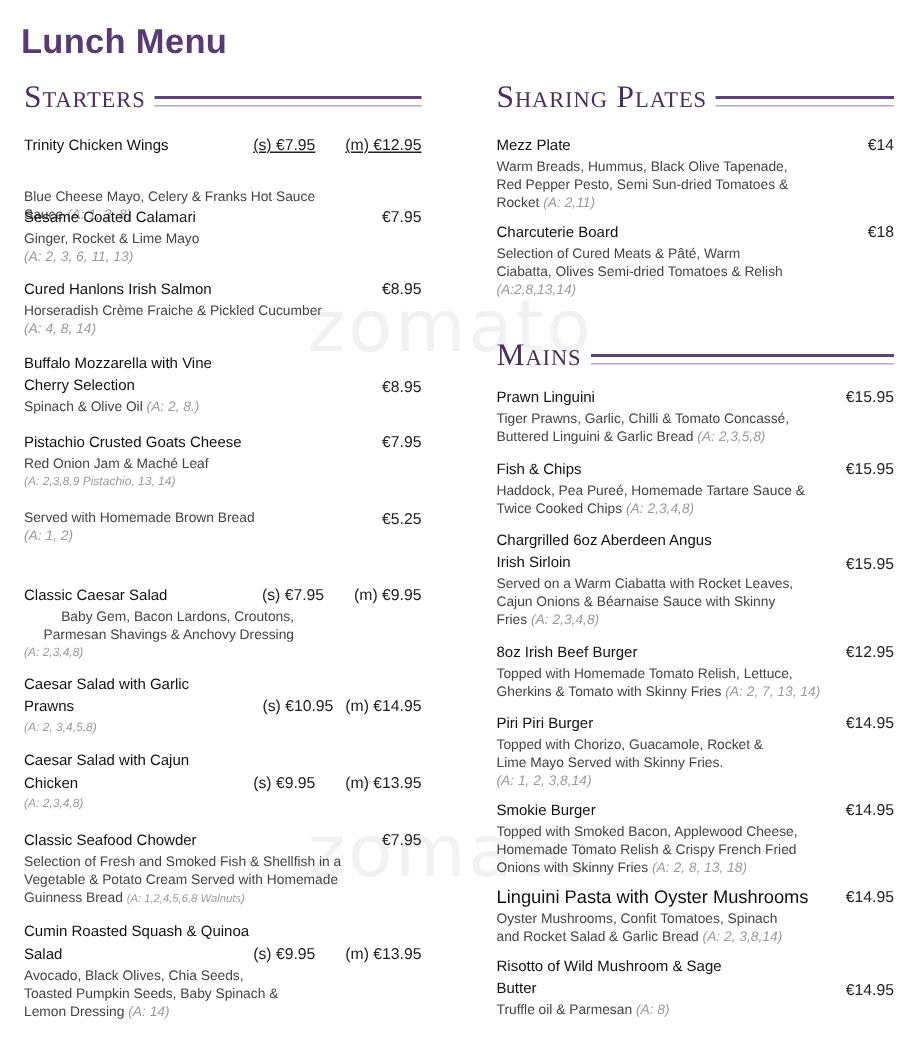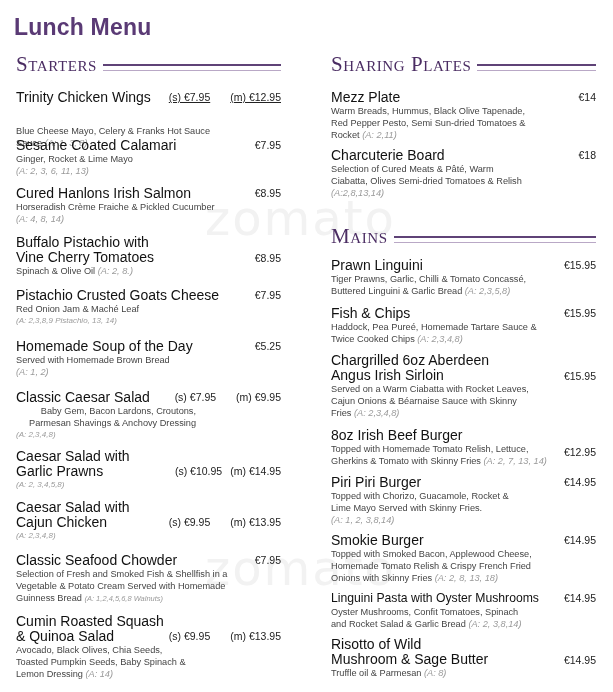--- a/index.html
+++ b/index.html
@@ -5,21 +5,21 @@
     html, body { margin: 0; padding: 0; background: #ffffff; }
     body { width: 613px; height: 692px; position: relative; overflow: hidden; font-family: "DejaVu Sans", sans-serif; color: #1a1a1a; }
     .title { position: absolute; left: 14px; top: 14px; font-family: "Liberation Sans", sans-serif; font-weight: bold; font-size: 23px; color: #5a3a75; letter-spacing: 0.2px; }
     .col { position: absolute; top: 0; }
     .col.left { left: 16px; width: 265px; }
     .col.right { left: 331px; width: 265px; }
     .section-head { position: absolute; left: 0; display: flex; align-items: center; width: 265px; }
     .section-head .name { font-family: "Liberation Serif", serif; font-size: 21px; color: #4b2d63; font-variant: small-caps; letter-spacing: 0.6px; white-space: nowrap; }
     .section-head .rule { flex: 1; margin-left: 6px; margin-top: 6px; height: 4px; border-top: 2px solid #5f4377; border-bottom: 1px solid #b9a8c6; }
     .item { position: absolute; left: 0; width: 265px; }
-    .item .name { font-family: "Liberation Sans", sans-serif; font-size: 14px; font-weight: 500; color: #111; line-height: 15px; }
+    .item .name { font-family: "Liberation Sans", sans-serif; font-size: 10px; font-weight: 500; color: #111; line-height: 15px; }
     .item .desc { font-family: "Liberation Sans", sans-serif; font-size: 9.2px; color: #444; line-height: 12px; }
     .item .allergens { font-style: italic; color: #9a9a9a; }
     .item .price { position: absolute; right: 0; font-family: "Liberation Sans", sans-serif; font-size: 10.5px; color: #222; white-space: nowrap; }
     .item .price .p { margin-left: 20px; }
     .watermark { position: absolute; font-family: "DejaVu Sans", sans-serif; font-size: 48px; color: #f2f2f2; letter-spacing: 2px; }
   </style>
 </head>
 <body>
 
 <div class="watermark" style="left:205px;top:190px;">zomato</div>
@@ -48,34 +48,33 @@
 
   <div class="item" style="top:186px;">
     <div class="price" style="top:1px;">€8.95</div>
     <div class="name">Cured Hanlons Irish Salmon</div>
     <div class="desc">Horseradish Crème Fraiche &amp; Pickled Cucumber</div>
     <div class="desc allergens">(A: 4, 8, 14)</div>
   </div>
 
   <div class="item" style="top:235px;">
     <div class="price" style="top:17px;">€8.95</div>
-    <div class="name" style="width:150px;">Buffalo Pistachio with Vine Cherry Tomatoes</div>
+    <div class="name" style="width:150px;">Buffalo Mozzarella with Vine Cherry Selection</div>
     <div class="desc"><span>Spinach &amp; Olive Oil</span> <span class="allergens">(A: 2, 8.)</span></div>
   </div>
 
   <div class="item" style="top:288px;">
     <div class="price" style="top:1px;">€7.95</div>
     <div class="name">Pistachio Crusted Goats Cheese</div>
     <div class="desc">Red Onion Jam &amp; Maché Leaf</div>
     <div class="desc allergens" style="font-size:8px;">(A: 2,3,8,9 Pistachio, 13, 14)</div>
   </div>
 
   <div class="item" style="top:339px;">
     <div class="price" style="top:1px;">€5.25</div>
-    <div class="name">Homemade Soup of the Day</div>
     <div class="desc">Served with Homemade Brown Bread</div>
     <div class="desc allergens">(A: 1, 2)</div>
   </div>
 
   <div class="item" style="top:390px;">
     <div class="price" style="top:1px;"><span>(s) €7.95</span><span class="p">(m) €9.95</span></div>
     <div class="name">Classic Caesar Salad</div>
     <div class="desc" style="width:180px;text-align:right;">Baby Gem, Bacon Lardons, Croutons, Parmesan Shavings &amp; Anchovy Dressing</div>
     <div class="desc allergens" style="font-size:8px;">(A: 2,3,4,8)</div>
   </div>
@@ -140,21 +139,21 @@
     <div class="desc" style="width:210px;"><span>Haddock, Pea Pureé, Homemade Tartare Sauce &amp; Twice Cooked Chips</span> <span class="allergens">(A: 2,3,4,8)</span></div>
   </div>
 
   <div class="item" style="top:353px;">
     <div class="price" style="top:17px;">€15.95</div>
     <div class="name" style="width:160px;">Chargrilled 6oz Aberdeen Angus Irish Sirloin</div>
     <div class="desc" style="width:205px;"><span>Served on a Warm Ciabatta with Rocket Leaves, Cajun Onions &amp; Béarnaise Sauce with Skinny Fries</span> <span class="allergens">(A: 2,3,4,8)</span></div>
   </div>
 
   <div class="item" style="top:428px;">
-    <div class="price" style="top:18px;">€12.95</div>
+    <div class="price" style="top:1px;">€12.95</div>
     <div class="name">8oz Irish Beef Burger</div>
     <div class="desc" style="width:225px;"><span>Topped with Homemade Tomato Relish, Lettuce, Gherkins &amp; Tomato with Skinny Fries</span> <span class="allergens">(A: 2, 7, 13, 14)</span></div>
   </div>
 
   <div class="item" style="top:475px;">
     <div class="price" style="top:1px;">€14.95</div>
     <div class="name">Piri Piri Burger</div>
     <div class="desc" style="width:200px;">Topped with Chorizo, Guacamole, Rocket &amp; Lime Mayo Served with Skinny Fries.</div>
     <div class="desc allergens">(A: 1, 2, 3,8,14)</div>
   </div>

